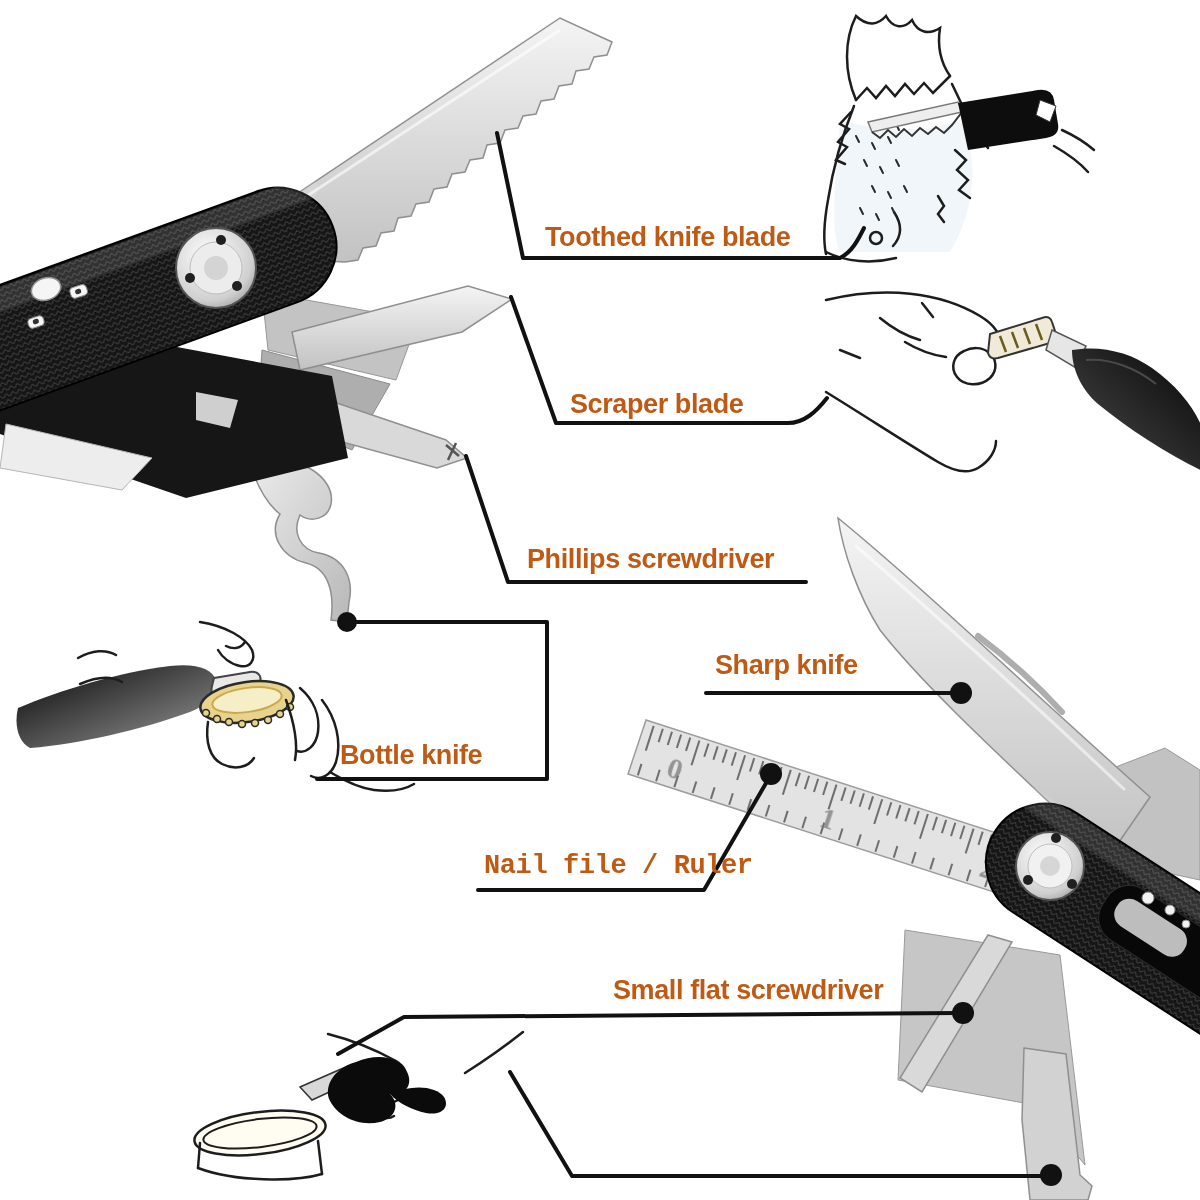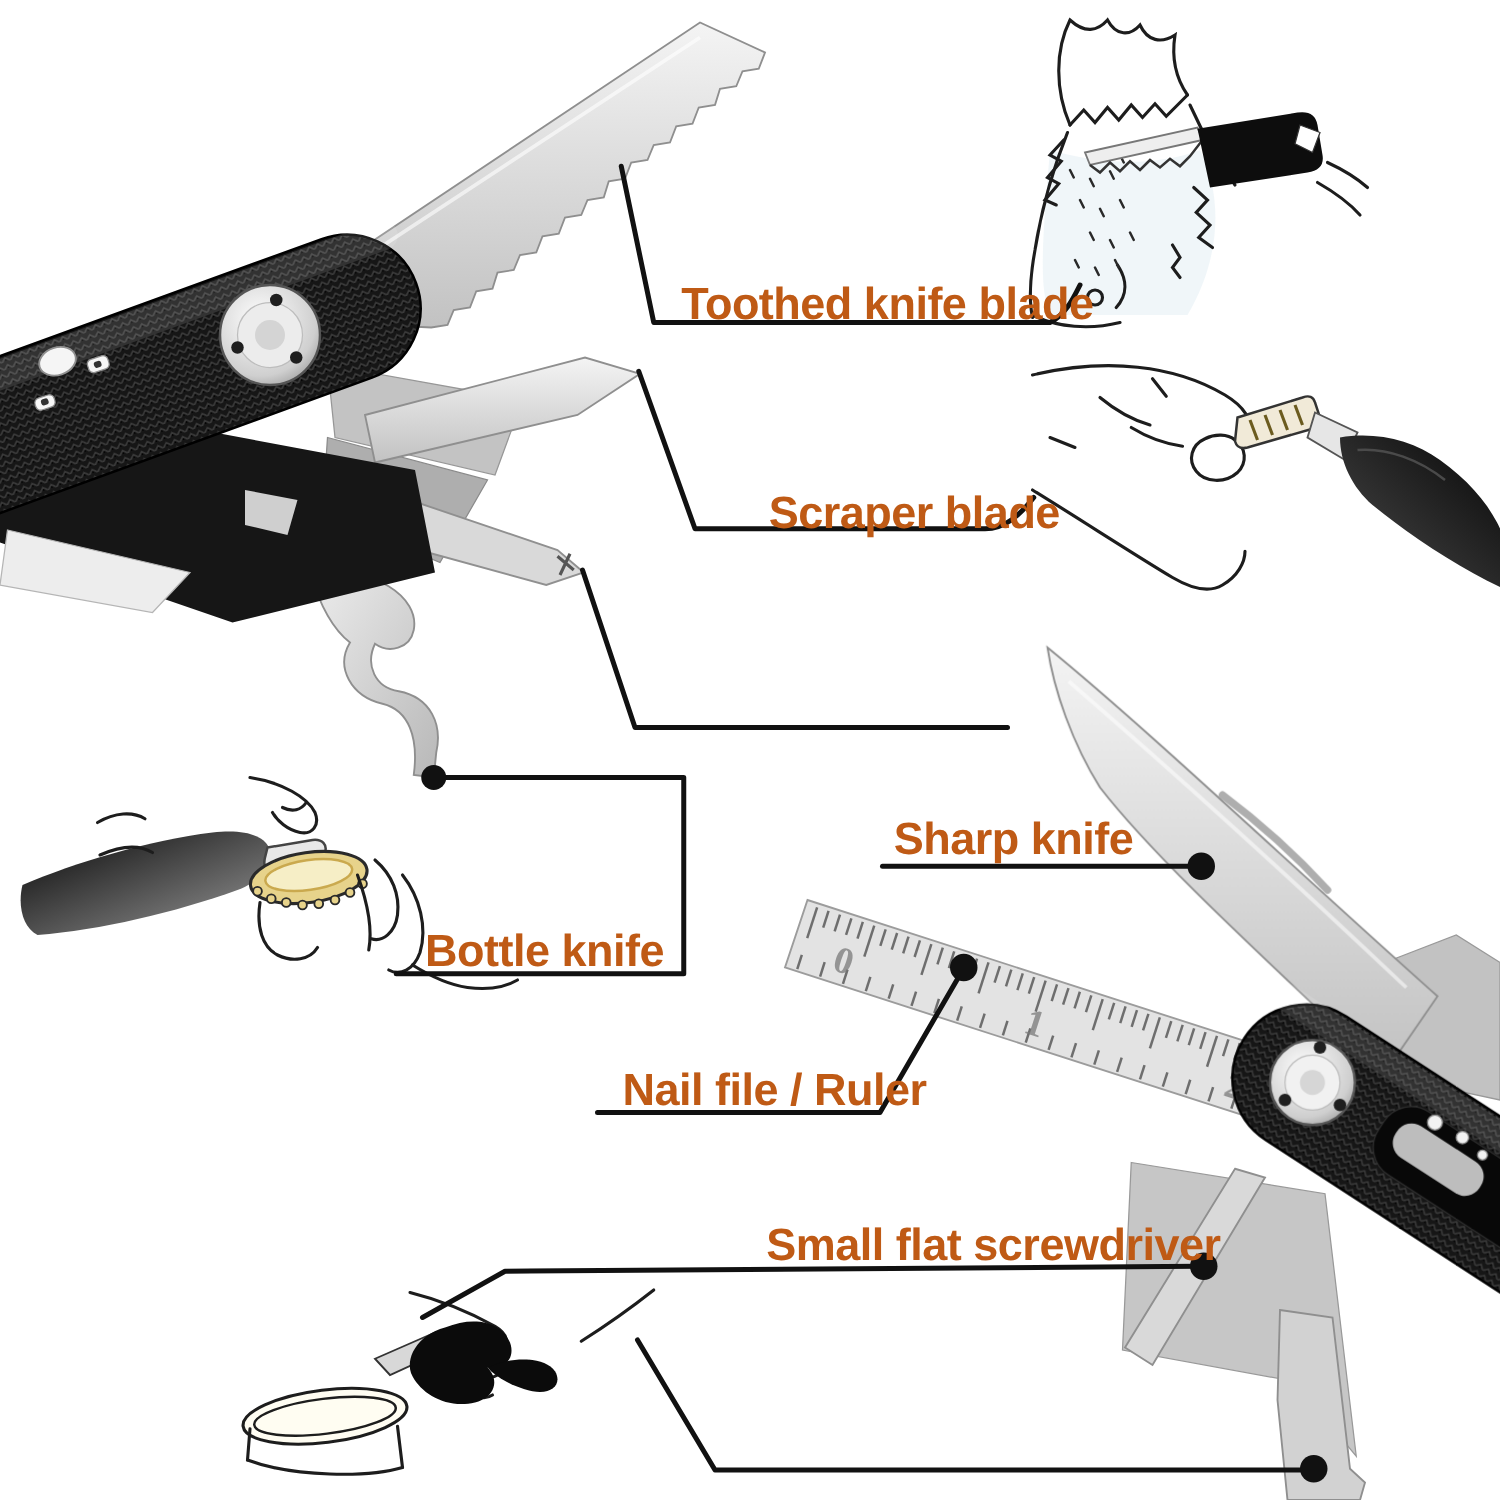--- a/index.html
+++ b/index.html
@@ -1,27 +1,27 @@
 <!DOCTYPE html>
 <html><head>
 <meta charset="utf-8">
 <style>
   html,body{margin:0;padding:0;}
   body{width:1200px;height:1200px;background:#ffffff;overflow:hidden;
        font-family:"Liberation Sans",sans-serif;}
   #canvas{position:relative;width:1200px;height:1200px;background:#fff;}
   #art{position:absolute;left:0;top:0;z-index:1;}
-  .label{position:absolute;z-index:2;font-weight:bold;font-size:36px;
+  .label{position:absolute;z-index:2;font-weight:bold;font-size:27px;
          letter-spacing:-0.4px;white-space:nowrap;color:#bf5a15;}
   #lbl-toothed  {left:545px;top:222px;}
   #lbl-scraper  {left:570px;top:389px;}
   #lbl-phillips {left:527px;top:544px;}
   #lbl-bottle   {left:340px;top:740px;}
   #lbl-sharp    {left:715px;top:650px;}
-  #lbl-nail     {left:498px;top:851px;}
+  #lbl-nail     {left:484px;top:851px;font-family:Liberation Mono, monospace;}
   #lbl-smallflat{left:566px;top:975px;margin-left:47px;}
   #lbl-bigflat  {left:668px;top:1127px;}
 </style>
 </head>
 <body>
 
 <div id="canvas">
 
 <svg id="art" width="1200" height="1200" viewBox="0 0 1200 1200">
   <defs>
@@ -337,18 +337,19 @@
   <g fill="#111111">
     <circle class="callout-dot" cx="347" cy="622" r="10" fill="#111111"></circle>
     <circle class="callout-dot" cx="961" cy="693" r="11" fill="#111111"></circle>
     <circle class="callout-dot" cx="771" cy="774" r="11" fill="#111111"></circle>
     <circle class="callout-dot" cx="963" cy="1013" r="11" fill="#111111"></circle>
     <circle class="callout-dot" cx="1051" cy="1175" r="11" fill="#111111"></circle>
   </g>
 </svg>
 
 <div class="label" id="lbl-toothed" style="color: rgb(191, 90, 21);">Toothed knife blade</div>
-<div class="label" id="lbl-scraper" style="color: rgb(191, 90, 21); margin-left: 45px;">Scraper blade</div>
+<div class="label" id="lbl-scraper" style="color: rgb(191, 90, 21);">Scraper blade</div>
+<div class="label" id="lbl-phillips" style="color: rgb(191, 90, 21);">Phillips screwdriver</div>
 <div class="label" id="lbl-bottle" style="color: rgb(191, 90, 21);">Bottle knife</div>
 <div class="label" id="lbl-sharp" style="color: rgb(191, 90, 21);">Sharp knife</div>
 <div class="label" id="lbl-nail" style="color: rgb(191, 90, 21);">Nail file / Ruler</div>
 <div class="label" id="lbl-smallflat" style="color: rgb(191, 90, 21);">Small flat screwdriver</div>
 </div>
 
 </body></html>

